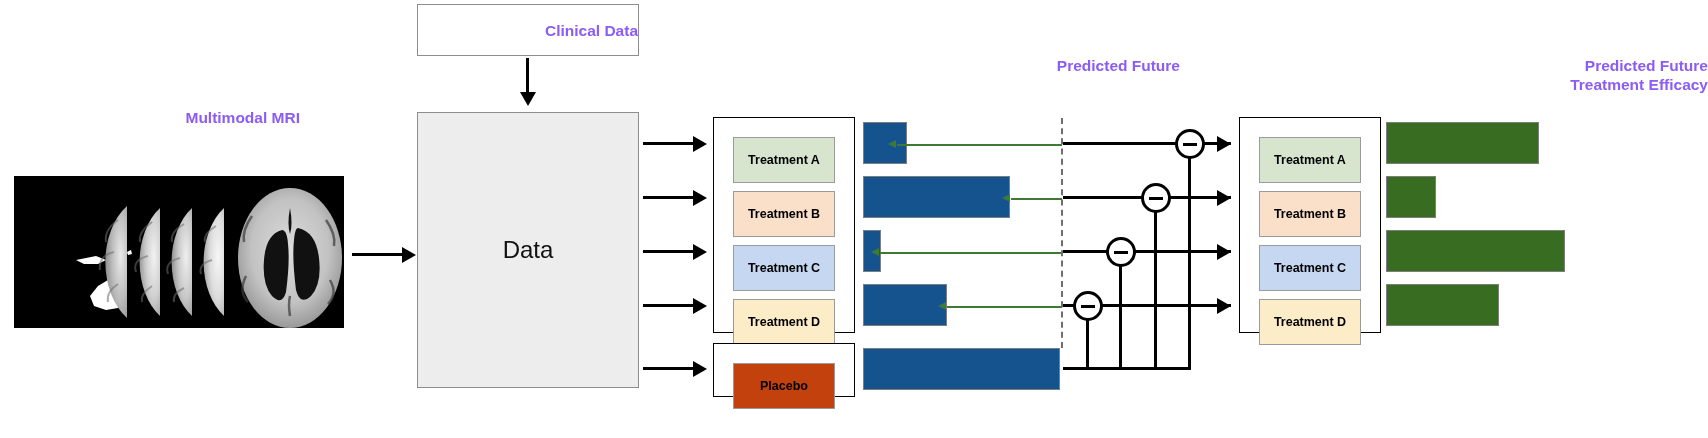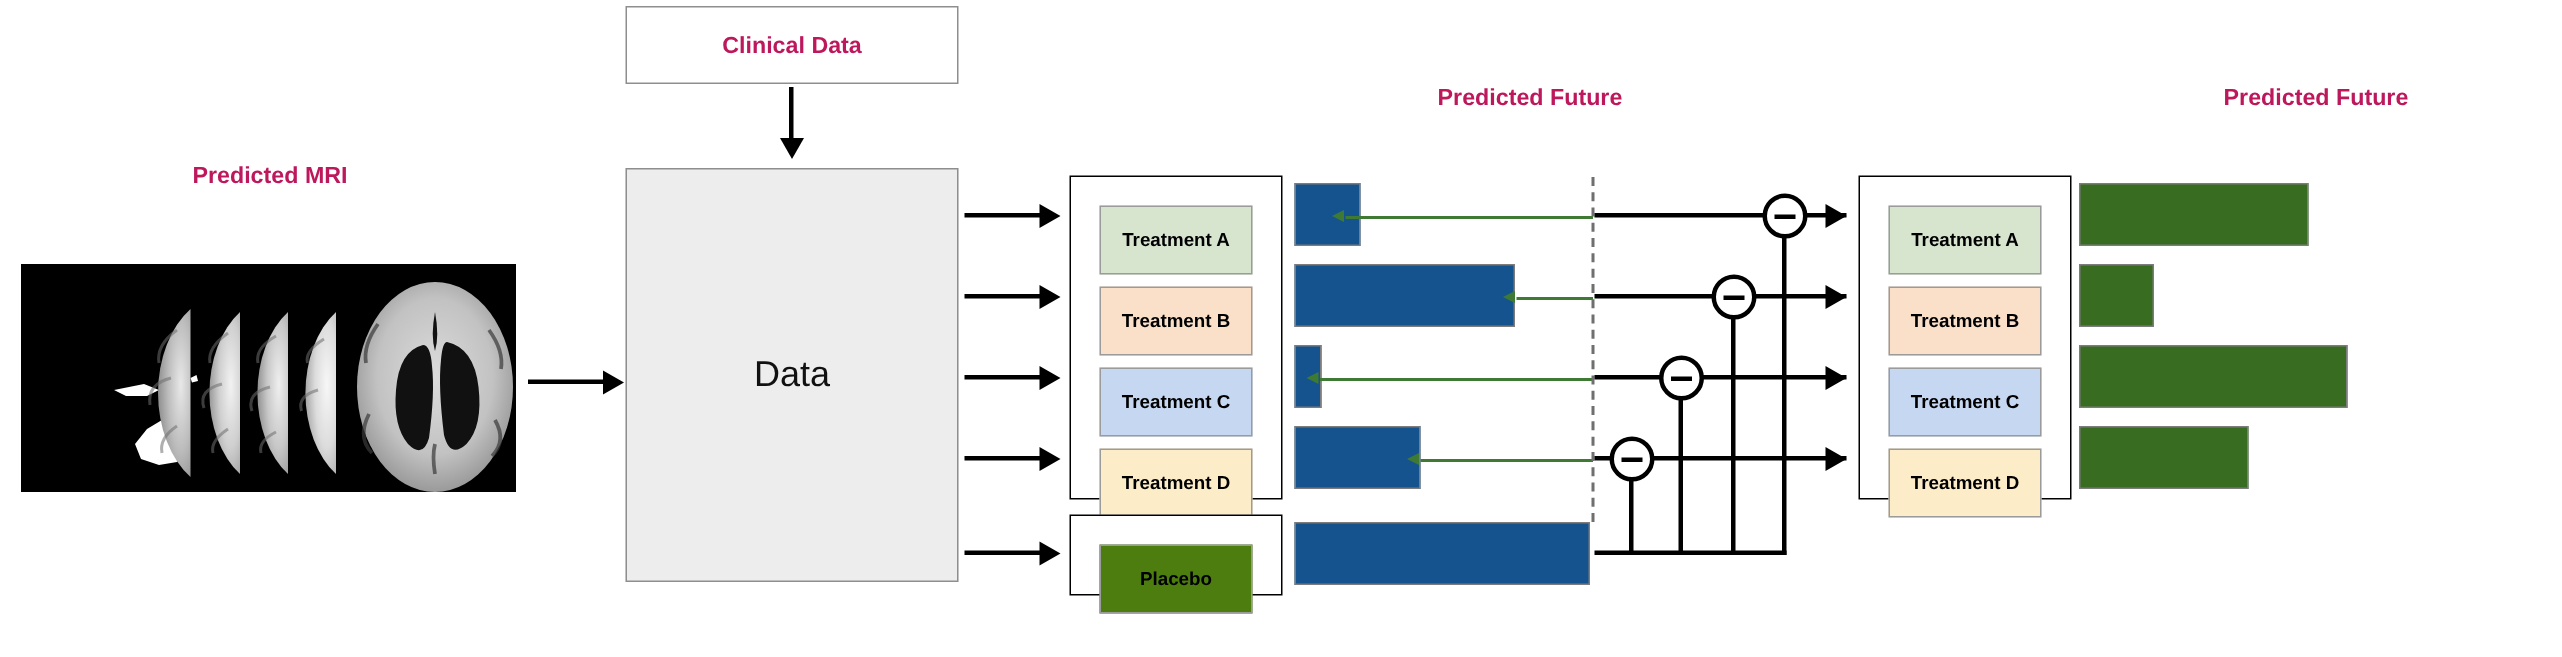--- a/index.html
+++ b/index.html
@@ -1,21 +1,21 @@
 <!DOCTYPE html>
 <html><head>
 <meta charset="utf-8">
 <style>
   html,body{margin:0;padding:0;background:#ffffff;}
   body{width:1708px;height:438px;position:relative;overflow:hidden;
        font-family:"Liberation Sans","DejaVu Sans",sans-serif;}
   .abs{position:absolute;}
 
   
-  .hdr{font-weight:bold;font-size:15.5px;color:#be185d;text-align:center;line-height:19px;}
+  .hdr{font-weight:bold;font-size:15.5px;color:#8b5cf6;text-align:right;line-height:19px;}
   .boxlabel{font-weight:bold;font-size:12.5px;color:#000;}
 
   
   #clinical-box{left:417px;top:4px;width:222px;height:52px;
       background:#ffffff;border:1.5px solid #8e8e8e;
       display:flex;align-items:center;justify-content:center;box-sizing:border-box;}
 
   
   #model-box{left:417px;top:112px;width:222px;height:276px;
       background:#ededed;border:1.5px solid #8e8e8e;box-sizing:border-box;
@@ -52,21 +52,21 @@
   .dashed{position:absolute;border-left:2.2px dashed #6f6f6f;}
 
   .minus{position:absolute;width:30px;height:30px;border-radius:50%;
      background:#fff;border:3px solid #000;box-sizing:border-box;}
   .minus::after{content:"";position:absolute;left:5px;top:11.5px;width:14px;height:3px;background:#000;}
 </style>
 </head>
 <body>
 
 <div class="abs hdr" id="mri-header" style="left:60px;top:108px;width:240px;">
-  <div>Predicted MRI</div>
+  <div>Multimodal MRI</div>
 </div>
 
 <div class="abs" id="mri-panel">
 
   <svg width="330" height="152" style="position:absolute;left:0;top:0;">
     <g fill="#ffffff">
       <path d="M62 84 L82 80 L92 84 L84 88 L70 88 Z"></path>
       <path d="M96 84 L104 82 L106 88 L98 89 Z"></path>
       <path d="M113 76 L117 74 L118 78 L114 79 Z"></path>
       <path d="M84 110 L94 104 L101 112 L106 122 L104 132 L92 134 L80 130 L76 120 Z"></path>
@@ -170,21 +170,21 @@
   </div>
   <div class="trow" style="background: rgb(198, 216, 241);">
     <span class="boxlabel">Treatment C</span>
   </div>
   <div class="trow" style="background: rgb(253, 236, 200);">
     <span class="boxlabel">Treatment D</span>
   </div>
 </div>
 
 <div class="tcol" id="placebo-box" style="left:713px;top:343px;width:142px;height:54px;">
-  <div class="trow" style="height: 46px; background: #4d7c0f;">
+  <div class="trow" style="height: 46px; background: #c2410c;">
     <span class="boxlabel">Placebo</span>
   </div>
 </div>
 
 <div class="abs hdr" style="left:860px;top:56px;width:320px;">
   <div>Predicted Future</div>
 </div>
 
 <div class="bar sev" id="sev-a" style="left: 863px; top: 122px; height: 42px; width: 44px; background: rgb(20, 83, 142);"></div>
 <div class="bar sev" id="sev-b" style="left: 863px; top: 176px; height: 42px; width: 147px; background: rgb(20, 83, 142);"></div>
@@ -234,18 +234,19 @@
   <div class="trow" style="background: rgb(198, 216, 241);">
     <span class="boxlabel">Treatment C</span>
   </div>
   <div class="trow" style="background: rgb(253, 236, 200);">
     <span class="boxlabel">Treatment D</span>
   </div>
 </div>
 
 <div class="abs hdr" style="left:1380px;top:56px;width:328px;">
   <div>Predicted Future</div>
+  <div>Treatment Efficacy</div>
 </div>
 
 <div class="bar eff" id="eff-a" style="left: 1386px; top: 122px; height: 42px; width: 153px; background: rgb(55, 108, 33);"></div>
 <div class="bar eff" id="eff-b" style="left: 1386px; top: 176px; height: 42px; width: 50px; background: rgb(55, 108, 33);"></div>
 <div class="bar eff" id="eff-c" style="left: 1386px; top: 230px; height: 42px; width: 179px; background: rgb(55, 108, 33);"></div>
 <div class="bar eff" id="eff-d" style="left: 1386px; top: 284px; height: 42px; width: 113px; background: rgb(55, 108, 33);"></div>
 
 </body></html>

